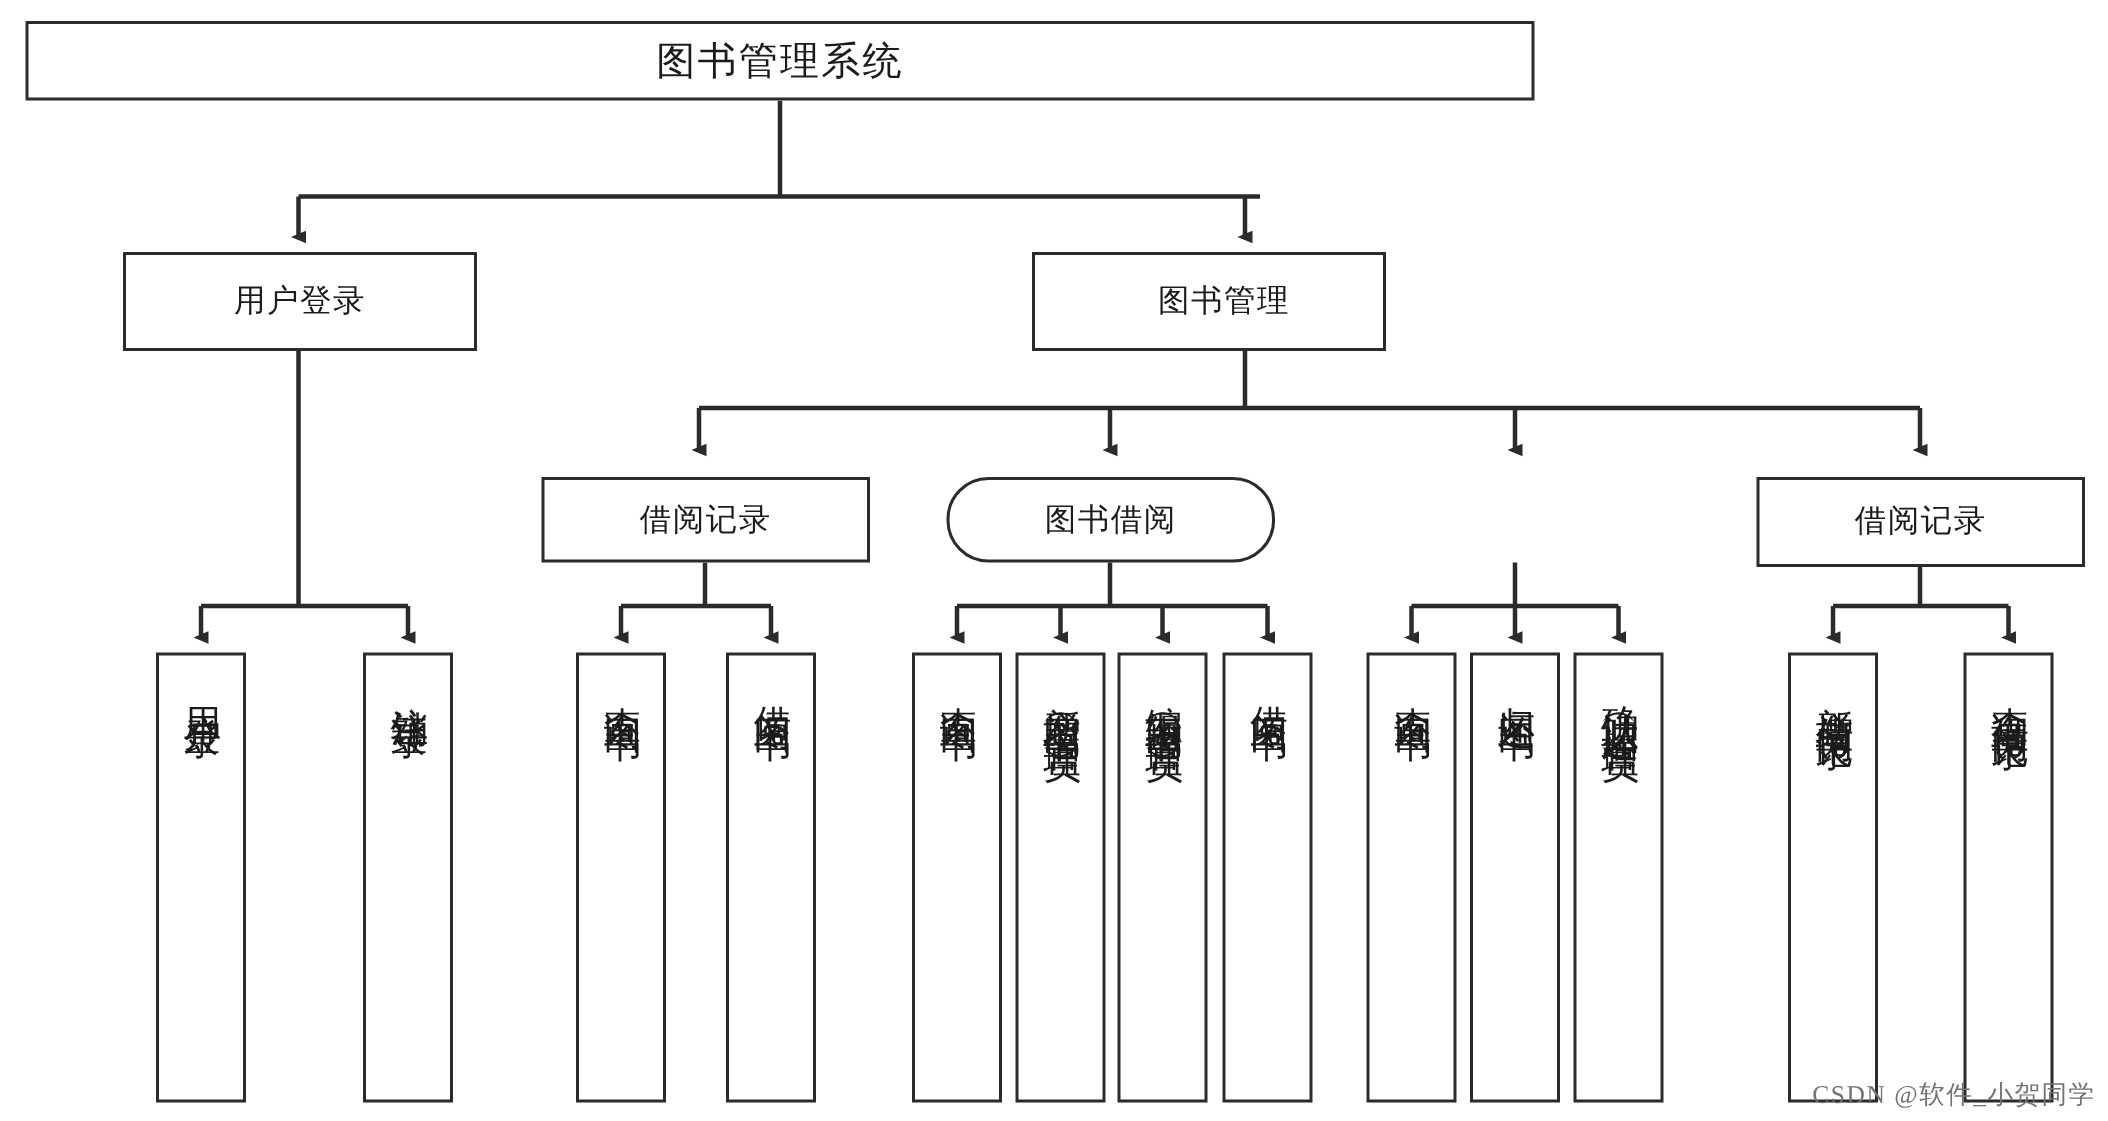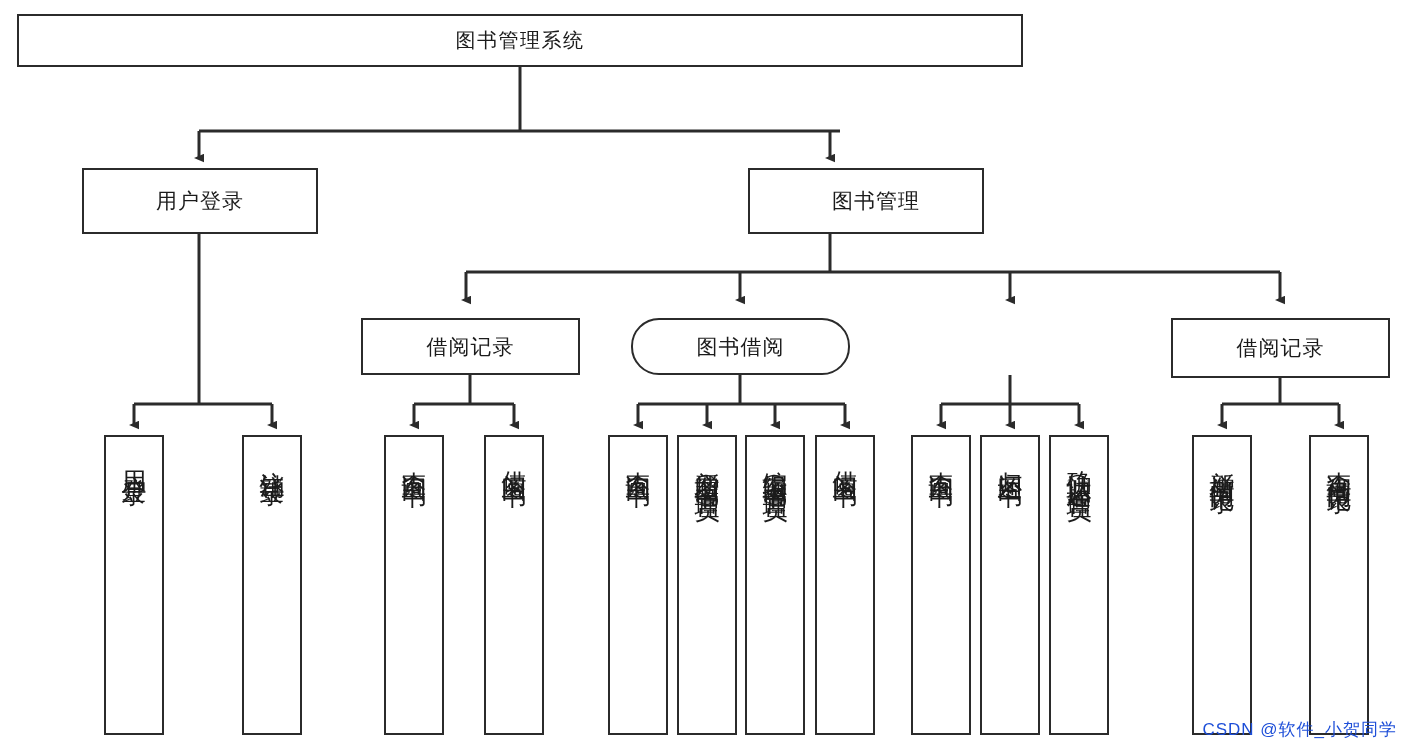--- a/index.html
+++ b/index.html
@@ -22,21 +22,21 @@
     color:#1b1b1b;
   }
   .node .label{
     display:block;
     text-align:center;
     line-height:1.12;
     white-space:pre-line;
   }
   
   .node.h .label{font-size:21px;letter-spacing:1px;}
-  .node.root .label{font-size:20px;letter-spacing:1.5px;}
+  .node.root .label{font-size:26px;letter-spacing:1.5px;}
   
   .node.v{
     align-items:flex-start;
     justify-content:center;
     padding-top:14px;
   }
   .node.v .label{
     writing-mode:vertical-rl;
     text-orientation:upright;
     font-size:25px;
@@ -44,23 +44,24 @@
     line-height:1;
     white-space:nowrap;
   }
   
   #wires{position:absolute;left:0;top:0;width:1405px;height:747px;pointer-events:none;}
   .watermark{
     position:absolute;
     right:8px;
     bottom:6px;
     font-size:17px;
-    color:#1d4ed8;
+    color:#737373;
     letter-spacing:1px;
     white-space:nowrap;
+    font-family:Liberation Serif, serif;
   }
 </style>
 </head>
 <body>
 
 <div id="diagram">
 
   <svg id="wires" viewBox="0 0 1405 747" xmlns="http://www.w3.org/2000/svg">
     <defs>
       <marker id="arrow" markerWidth="10" markerHeight="10" refX="4.2" refY="5" orient="auto" markerUnits="userSpaceOnUse">
@@ -111,21 +112,21 @@
     </g>
   </svg>
 
   <div class="node h root" style="left:17px;top:14px;width:1006px;height:53px;">
     <span class="label">图书管理系统</span>
   </div>
 
   <div class="node h" style="left:82px;top:168px;width:236px;height:66px;">
     <span class="label">用户登录</span>
   </div>
-  <div class="node h" style="left:748px;top:168px;width:236px;height:66px;padding-left:20px;">
+  <div class="node h" style="left:688px;top:168px;width:236px;height:66px;padding-left:20px;">
     <span class="label">图书管理</span>
   </div>
 
   <div class="node h" style="left:361px;top:318px;width:219px;height:57px;">
     <span class="label">借阅记录</span>
   </div>
   <div class="node h" style="left:631px;top:318px;width:219px;height:57px;border-radius:28px;">
     <span class="label">图书借阅</span>
   </div>
   <div class="node h" style="left:1171px;top:318px;width:219px;height:60px;">

